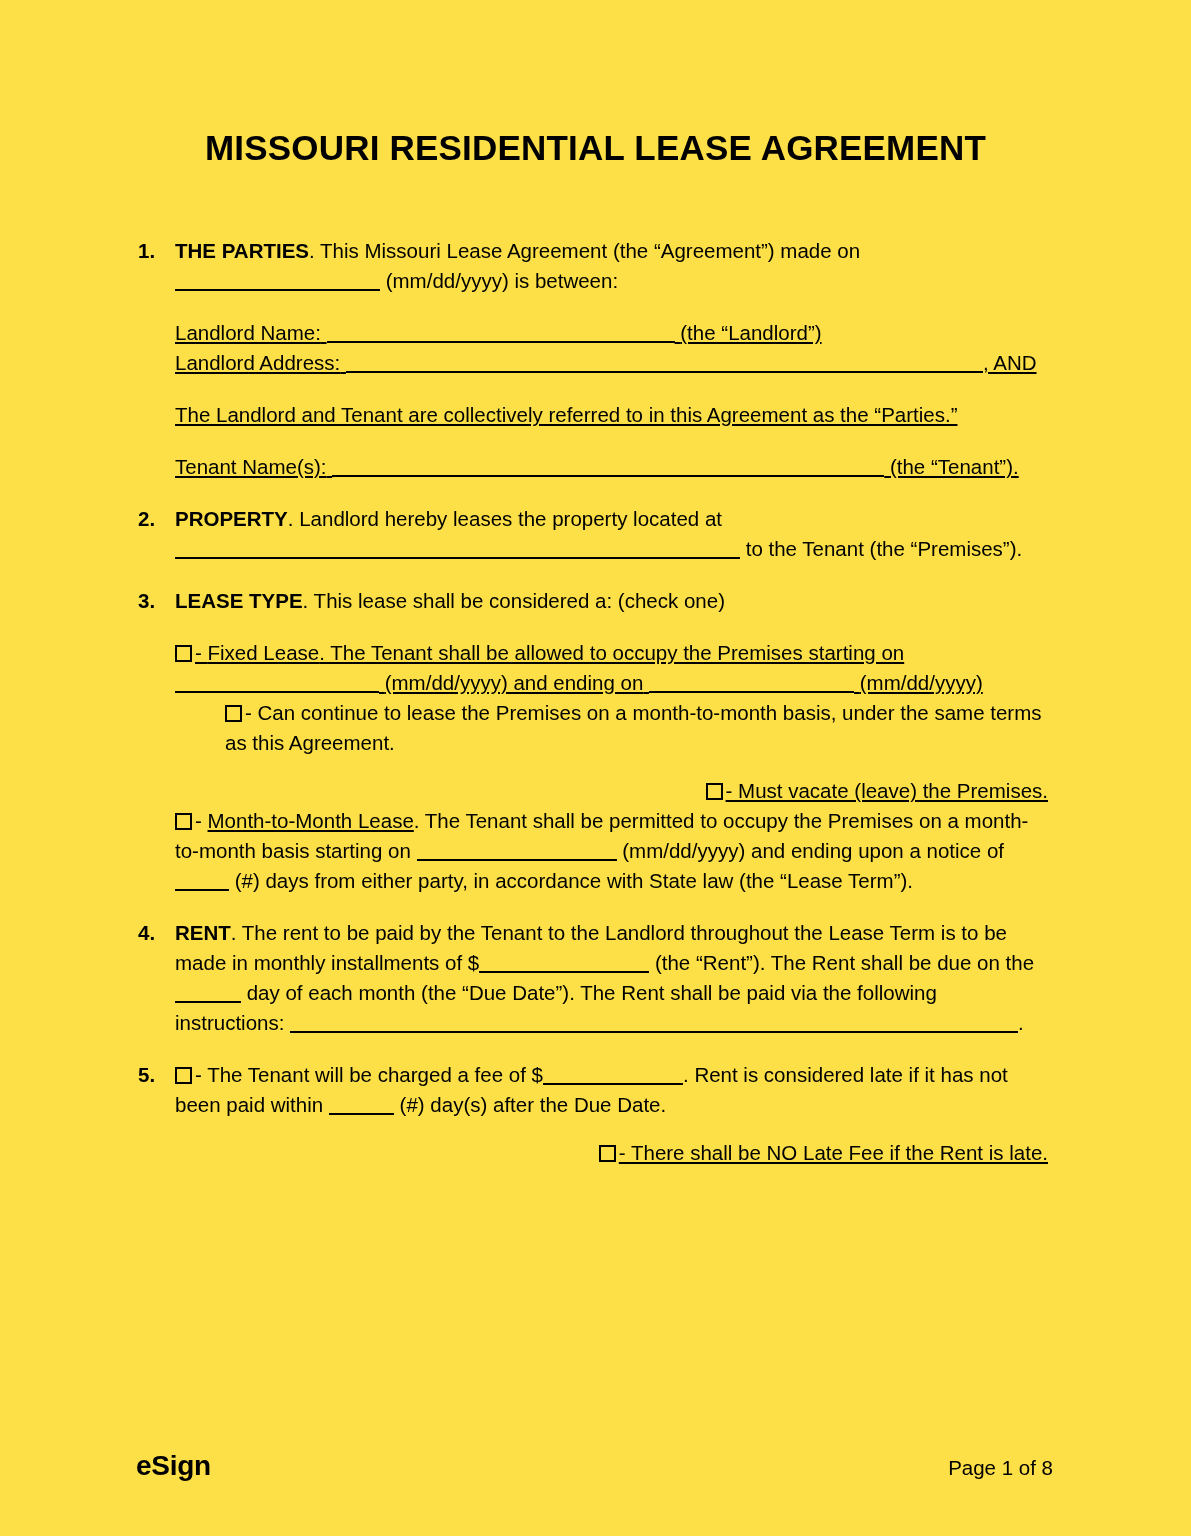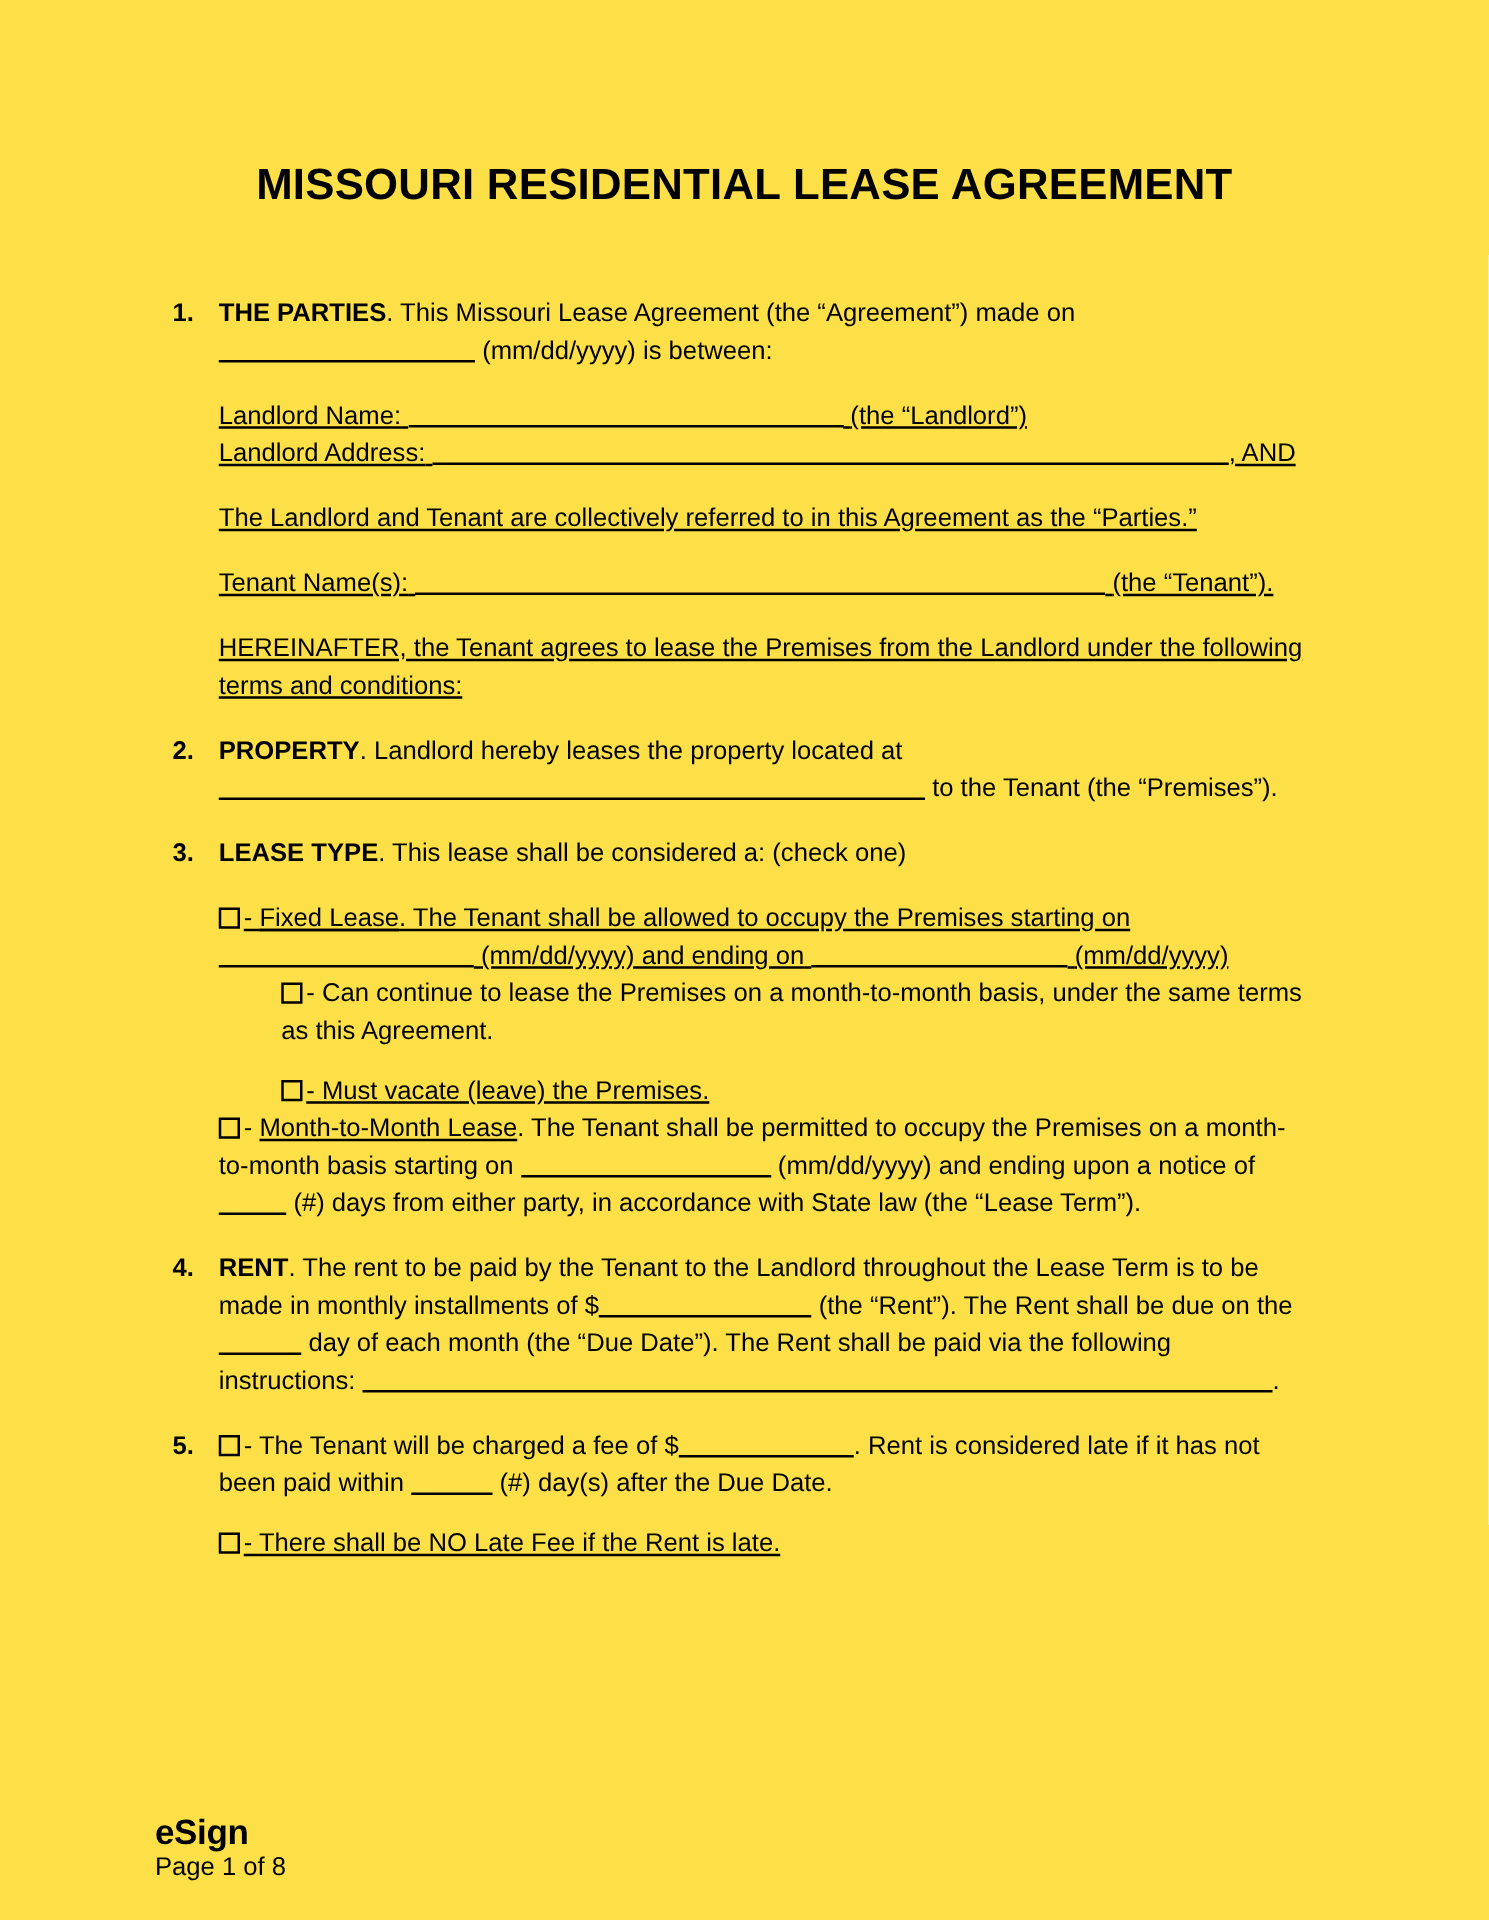--- a/index.html
+++ b/index.html
@@ -88,33 +88,32 @@
     height: 17px;
     border: 2.5px solid #000;
     box-sizing: border-box;
     vertical-align: -2px;
     margin-right: 3px;
   }
   .opt {
     margin: 0;
     text-indent: 0;
   }
-  .opt + .opt { margin-top: 18px; }
+  .opt + .opt { margin-top: 18px; text-align: right; }
   .sub-block { margin-left: 50px; }
 
   .footer {
     position: absolute;
-    left: 124px;
+    left: 136px;
     right: 138px;
     top: 1450px;
     display: flex;
     justify-content: space-between;
     align-items: baseline;
     font-size: 20.5px;
-    flex-direction: column;
   }
   .brand {
     font-weight: bold;
     font-size: 28px;
     letter-spacing: -0.3px;
   }
   .pageno { font-size: 20.5px; }
 </style>
 </head>
 <body>
@@ -142,21 +141,20 @@
         </p>
 
         <p class="para">The Landlord and Tenant are collectively referred to in this Agreement as the “Parties.”</p>
 
         <p class="para">
           <span>Tenant Name(s):</span>
           <span class="blank b-tenant"></span>
           <span>(the “Tenant”).</span>
         </p>
 
-        <p class="para">HEREINAFTER, the Tenant agrees to lease the Premises from the Landlord under the following terms and conditions:</p>
       </div>
     </div>
 
     <div class="clause">
       <div class="clause-num">2.</div>
       <div class="clause-body">
         <p class="para"><span class="hd">PROPERTY</span><span>. Landlord hereby leases the property located at</span><br>
           <span class="blank b-prop"></span>
           <span>to the Tenant (the “Premises”).</span>
         </p>

